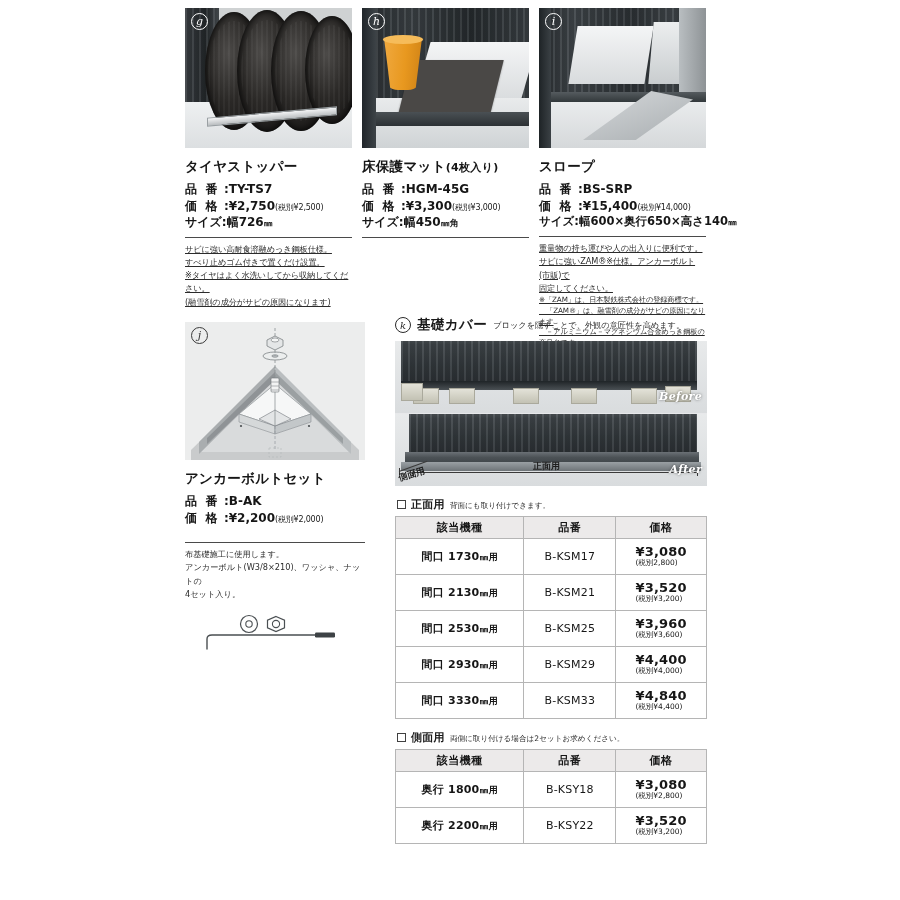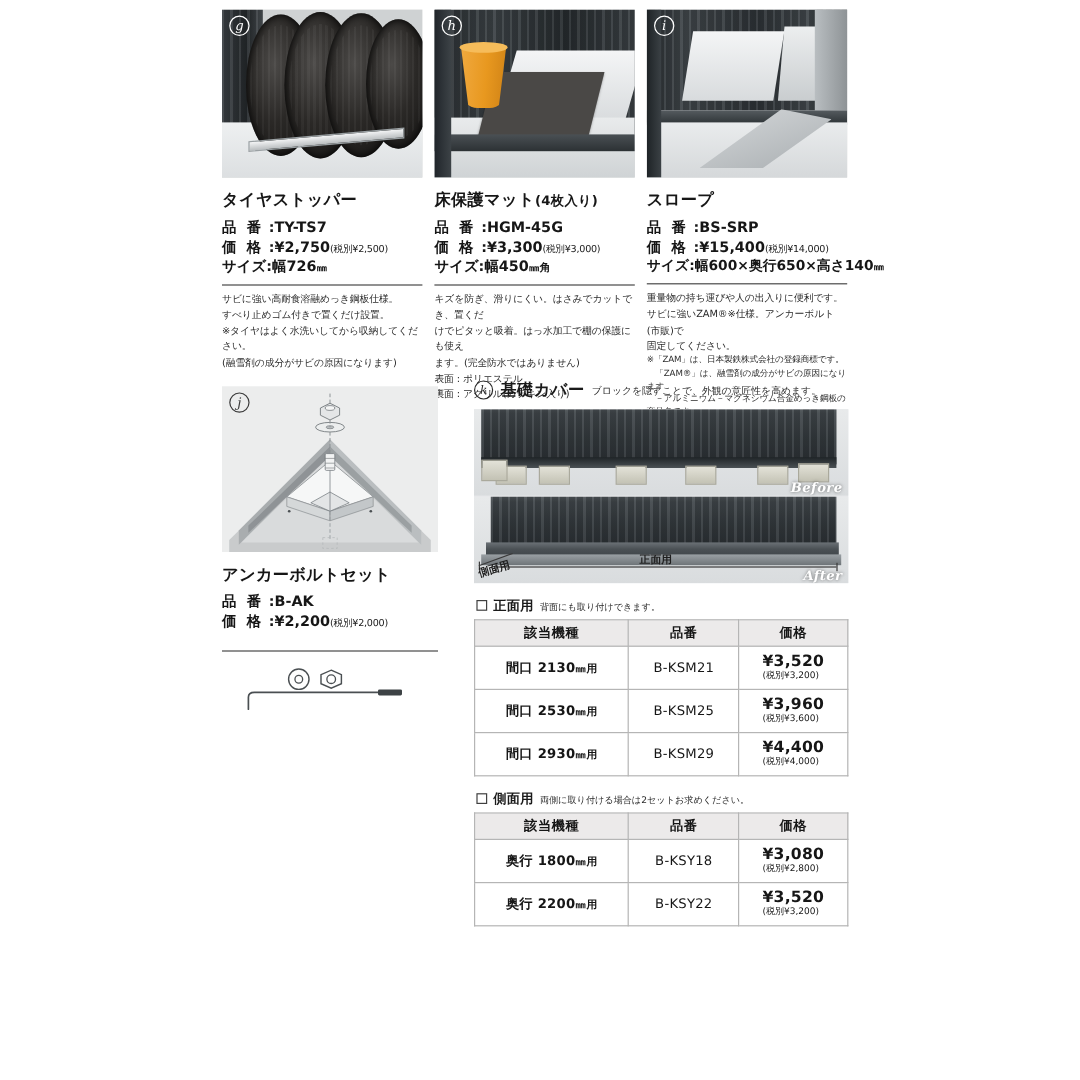--- a/index.html
+++ b/index.html
@@ -37,21 +37,21 @@
   .ptitle {
     font-size: 13.5px; font-weight: 700; letter-spacing: .3px;
     margin-top: 10px; margin-bottom: 5px; color: #161616;
   }
   .ptitle .sub { font-size: 11px; font-weight: 700; }
   .spec { font-size: 12px; line-height: 1.38; font-weight: 700; color: #161616; white-space: nowrap; }
   .spec .lbl { letter-spacing: 2.2px; }
   .spec .tax { font-size: 8px; font-weight: 400; letter-spacing: -.2px; }
   .spec .mm { font-size: 9px; }
   .rule { border-top: 1px solid #4a4a4a; margin: 6px 0 5px 0; }
-  .note { font-size: 8.2px; line-height: 1.62; color: #2b2b2b; letter-spacing: -.1px; }
+  .note { font-size: 8.2px; line-height: 1.62; color: #2b2b2b; letter-spacing: -.1px; text-decoration: underline; }
   .note .tiny { font-size: 7.2px; line-height: 1.5; display: block; }
 
   
   .ph-bg { position: absolute; inset: 0; }
   .wall { position: absolute; background: #2f3437; }
   .floor { position: absolute; left: 0; right: 0; bottom: 0; background: linear-gradient(#eef0f1, #dcdfe1); }
   .tire {
     position: absolute; border-radius: 50% / 50%;
     background: radial-gradient(ellipse at 40% 35%, #4c4a48 0%, #2a2826 45%, #141312 100%);
     box-shadow: inset 0 0 8px #000;
@@ -100,21 +100,21 @@
     border: 1.2px solid #2a2a2a; color: #2a2a2a; font-size: 10px; font-style: italic;
     font-family: "DejaVu Serif","Liberation Serif",serif;
     display: flex; align-items: center; justify-content: center; flex: 0 0 auto;
   }
   .k-title { font-size: 13.5px; font-weight: 700; letter-spacing: .4px; }
   .k-desc { font-size: 8.2px; color: #2b2b2b; }
 
   .ba-wrap { position: relative; width: 312px; height: 145px; background: #e7e8ea; overflow: hidden; }
   .ba-half { position: absolute; left: 0; width: 312px; height: 72px; overflow: hidden; background: linear-gradient(#e8eaeb,#d9dcde); }
   .ba-label {
-    position: absolute; right: 5px; bottom: 0; color: #ffffff; font-size: 11px;
+    position: absolute; right: 5px; bottom: 10px; color: #ffffff; font-size: 11px;
     font-weight: 700; font-style: italic; letter-spacing: .3px;
     text-shadow: 0 0 3px rgba(0,0,0,.55);
     font-family: "DejaVu Serif","Liberation Serif",serif;
   }
   .shed {
     position: absolute; background: linear-gradient(#5a6064 0%, #40464a 18%, #33393d 60%, #2b3034 100%);
   }
   .block { position: absolute; background: linear-gradient(#e3e2d8, #c3c2b4); border:.5px solid #aaa99c; }
   .cover-band { position: absolute; background: linear-gradient(#6b7176, #4b5155 40%, #3b4145); }
   .dimline { position: absolute; background: #3a3a3a; height: 1px; }
@@ -206,27 +206,20 @@
       <div class="spec">
         <span class="lbl">品 番</span> :<span>HGM-45G</span>
       </div>
       <div class="spec">
         <span class="lbl">価 格</span> :<span>¥3,300</span><span class="tax">(税別¥3,000)</span>
       </div>
       <div class="spec">
         <span>サイズ</span>:<span>幅450</span><span class="mm">㎜角</span>
       </div>
       <div class="rule"></div>
-      <div class="note">
-        <div>キズを防ぎ、滑りにくい。はさみでカットでき、置くだ</div>
-        <div>けでピタッと吸着。はっ水加工で棚の保護にも使え</div>
-        <div>ます。(完全防水ではありません)</div>
-        <div>表面 : ポリエステル</div>
-        <div>裏面 : アクリル(カテキン入り)</div>
-      </div>
     </div>
 
     <div class="card">
       <div class="photo">
         <div class="ph-bg">
           <div class="wall" style="left:0;top:0;width:167px;height:96px;background:linear-gradient(90deg,#2a2f33,#40464a 20%,#2d3236 55%,#40464a 80%,#23282b);"></div>
           <div class="ribs" style="left:0;top:0;width:167px;height:96px;"></div>
           <div class="panel-light" style="left:34px;top:18px;width:76px;height:58px;transform:skewX(-9deg);"></div>
           <div class="panel-light" style="left:112px;top:14px;width:42px;height:62px;transform:skewX(-5deg);background:linear-gradient(#eceeef,#c9cdcf);"></div>
           <div class="wall" style="left:140px;top:0;width:27px;height:88px;background:linear-gradient(90deg,#b9bec1,#8e9396);"></div>
@@ -295,20 +288,25 @@
       <div class="badge dark">j</div>
     </div>
     <div class="ptitle">アンカーボルトセット</div>
     <div class="spec">
       <span class="lbl">品 番</span> :<span>B-AK</span>
     </div>
     <div class="spec">
       <span class="lbl">価 格</span> :<span>¥2,200</span><span class="tax">(税別¥2,000)</span>
     </div>
     <div class="rule" style="margin-top:16px;"></div>
+    <div class="j-note">
+      <div>布基礎施工に使用します。</div>
+      <div>アンカーボルト(W3/8×210)、ワッシャ、ナットの</div>
+      <div>4セット入り。</div>
+    </div>
     <div class="bolt-art">
       <svg width="180" height="60" viewBox="0 0 180 60">
         <path d="M22 36 L22 26 Q22 22 27 22 L138 22" fill="none" stroke="#4a4f52" stroke-width="1.4" stroke-linecap="round"></path>
         <rect x="130" y="19.5" width="20" height="5" rx="1.2" fill="#3d4245"></rect>
         <circle cx="64" cy="11" r="8.5" fill="#fefefe" stroke="#4a4f52" stroke-width="1.2"></circle>
         <circle cx="64" cy="11" r="3.2" fill="#fefefe" stroke="#4a4f52" stroke-width="1.1"></circle>
         <polygon points="91,3.5 99.5,7.2 99.5,14.8 91,18.5 82.5,14.8 82.5,7.2" fill="#fefefe" stroke="#4a4f52" stroke-width="1.2"></polygon>
         <circle cx="91" cy="11" r="3.6" fill="#fefefe" stroke="#4a4f52" stroke-width="1.1"></circle>
       </svg>
     </div>
@@ -362,33 +360,43 @@
     <table class="price">
       <thead>
         <tr>
           <th class="c-model">該当機種</th>
           <th class="c-code">品番</th>
           <th class="c-price">価格</th>
         </tr>
       </thead>
       <tbody>
         <tr>
+          <td class="c-model"><span>間口 1730</span><span class="mm">㎜用</span></td>
+          <td class="c-code">B-KSM17</td>
+          <td class="c-price"><span class="inner"><span class="main">¥3,080</span><span class="tax">(税別2,800)</span></span></td>
+        </tr>
+        <tr>
           <td class="c-model"><span>間口 2130</span><span class="mm">㎜用</span></td>
           <td class="c-code">B-KSM21</td>
           <td class="c-price"><span class="inner"><span class="main">¥3,520</span><span class="tax">(税別¥3,200)</span></span></td>
         </tr>
         <tr>
           <td class="c-model"><span>間口 2530</span><span class="mm">㎜用</span></td>
           <td class="c-code">B-KSM25</td>
           <td class="c-price"><span class="inner"><span class="main">¥3,960</span><span class="tax">(税別¥3,600)</span></span></td>
         </tr>
         <tr>
           <td class="c-model"><span>間口 2930</span><span class="mm">㎜用</span></td>
           <td class="c-code">B-KSM29</td>
           <td class="c-price"><span class="inner"><span class="main">¥4,400</span><span class="tax">(税別¥4,000)</span></span></td>
+        </tr>
+        <tr>
+          <td class="c-model"><span>間口 3330</span><span class="mm">㎜用</span></td>
+          <td class="c-code">B-KSM33</td>
+          <td class="c-price"><span class="inner"><span class="main">¥4,840</span><span class="tax">(税別¥4,400)</span></span></td>
         </tr>
       </tbody>
     </table>
 
     <div class="tbl-label">
       <span class="chk"></span>
       <span class="name">側面用</span>
       <span class="hint">両側に取り付ける場合は2セットお求めください。</span>
     </div>
     <table class="price">

